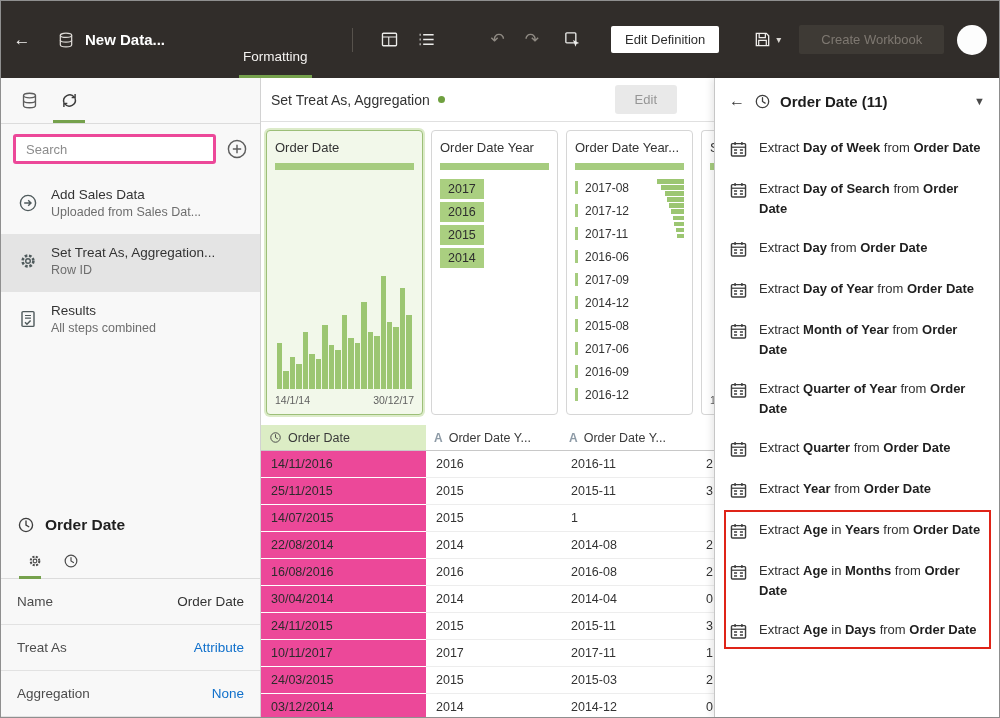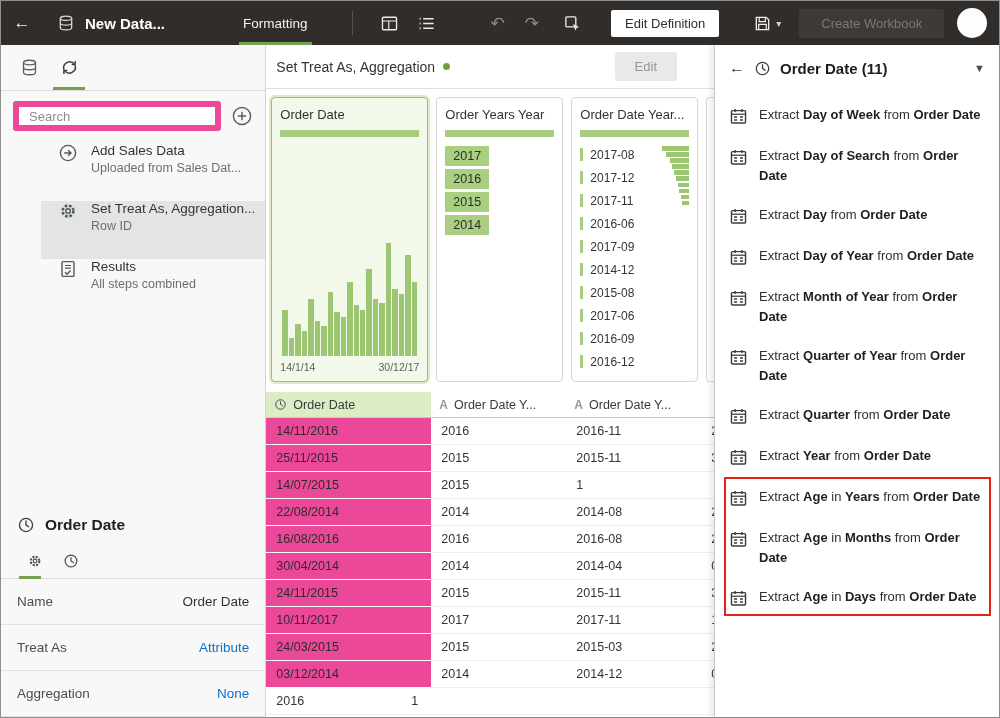--- a/index.html
+++ b/index.html
@@ -7,45 +7,45 @@
 body{font-family:"Liberation Sans",sans-serif;background:#fff;color:#333;}
 .app{width:1000px;height:718px;border:1px solid #8f8f8f;display:flex;flex-direction:column;position:relative;background:#fff;}
 
 
 .topbar{flex:0 0 44px;background:#312d2a;display:flex;align-items:center;color:#fff;padding-right:12px;}
 .icon{display:inline-flex;align-items:center;justify-content:center;}
 .icon svg{width:100%;height:100%;display:block;}
 .tb-back{width:42px;height:44px;display:flex;align-items:center;justify-content:center;font-size:17px;color:#f2f0ee;cursor:pointer;}
 .tb-db{width:18px;height:18px;color:#dcd9d5;margin-left:14px;flex:0 0 18px;}
 .tb-title{font-size:15px;font-weight:700;color:#fff;margin-left:10px;white-space:nowrap;}
-.tb-menu{height:44px;display:flex;align-items:center;font-size:13.5px;color:#f4f2f0;margin-left:74px;padding:3px 4px 0;border-bottom:3px solid #75a14c;cursor:pointer;}
+.tb-menu{height:44px;display:flex;align-items:center;font-size:13.5px;color:#f4f2f0;margin-left:74px;padding:3px 4px 0;border-bottom:3px solid #75a14c;cursor:pointer;margin-top:33px;}
 .tb-sep{width:1px;height:24px;background:#57524c;margin:0 18px 0 40px;}
 .tb-ic{width:19px;height:19px;color:#ececea;margin:0 9px;cursor:pointer;flex:0 0 19px;}
 .tb-glyph{font-size:17px;color:#8f8a83;margin:0 10px;cursor:pointer;line-height:1;}
 .tb-btn-white{margin-left:20px;background:#fff;color:#2d2d2d;border:none;border-radius:2px;font-size:13px;padding:6px 14px;font-family:inherit;cursor:pointer;white-space:nowrap;}
 .tb-save{width:19px;height:19px;color:#f0eeec;margin-left:34px;cursor:pointer;flex:0 0 19px;}
 .tb-caret{font-size:10px;color:#d8d5d1;margin:0 4px 0 4px;cursor:pointer;}
 .tb-btn-dis{margin-left:14px;background:#3e3a35;color:#7e7871;border:none;border-radius:2px;font-size:13px;padding:7px 22px;font-family:inherit;white-space:nowrap;}
 .avatar{width:30px;height:30px;border-radius:50%;background:#fdfdfd;margin-left:auto;cursor:pointer;flex:0 0 30px;}
 
 
 .bodyrow{flex:1;display:flex;position:relative;min-height:0;}
 
 
 .sidebar{flex:0 0 260px;background:#f8f8f8;border-right:1px solid #d2d2d2;display:flex;flex-direction:column;min-height:0;}
 .side-tabs{flex:0 0 46px;display:flex;align-items:stretch;border-bottom:1px solid #dcdcdc;padding-left:8px;}
 .side-tab{width:40px;display:flex;align-items:center;justify-content:center;color:#5d5d5d;cursor:pointer;position:relative;}
 .side-tab .icon{width:19px;height:19px;}
 .side-tab.active{color:#3c3c3c;}
 .side-tab.active::after{content:"";position:absolute;left:4px;right:4px;bottom:0;height:3px;background:#75a14c;}
 .search-row{display:flex;align-items:center;padding:10px 12px 12px;gap:10px;}
-.search-input{flex:1;height:30px;border:6px solid #ec4899;border-radius:3px;background:#fff;padding:0 10px;font-size:13px;font-family:inherit;color:#333;min-width:0;}
+.search-input{flex:1;height:30px;border:3px solid #ec4899;border-radius:3px;background:#fff;padding:0 10px;font-size:13px;font-family:inherit;color:#333;min-width:0;}
 .search-input::placeholder{color:#8c8c8c;}
 .add-btn{width:22px;height:22px;color:#5d5d5d;cursor:pointer;flex:0 0 22px;}
-.step{display:flex;align-items:flex-start;gap:13px;padding:0 10px 4px 17px;height:58px;cursor:pointer;margin-left:40px;}
+.step{display:flex;align-items:center;gap:13px;padding:0 10px 4px 17px;height:58px;cursor:pointer;}
 .step.selected{background:#e4e4e4;}
 .step-icon{width:20px;height:20px;color:#4f5a5c;flex:0 0 20px;}
 .step-text{min-width:0;}
 .step-title{font-size:13.5px;color:#333;white-space:nowrap;overflow:hidden;text-overflow:ellipsis;}
 .step-sub{font-size:12.5px;color:#6e6e6e;margin-top:3px;white-space:nowrap;overflow:hidden;text-overflow:ellipsis;}
 .col-section{margin-top:auto;}
 .col-head{display:flex;align-items:center;gap:10px;padding:12px 16px 10px;}
 .col-head .icon{width:18px;height:18px;color:#3e3e3e;}
 .col-title{font-size:15.5px;font-weight:700;color:#1f1f1f;}
 .col-tabs{display:flex;padding-left:16px;border-bottom:1px solid #dcdcdc;}
@@ -315,21 +315,21 @@
               <div class="mini-bar" style="height: 62px;"></div>
               <div class="mini-bar" style="height: 101px;"></div>
               <div class="mini-bar" style="height: 74px;"></div>
             </div>
             <div class="axis">
               <span>14/1/14</span>
               <span>30/12/17</span>
             </div>
           </div>
           <div class="card w2">
-            <div class="card-title">Order Years Year</div>
+            <div class="card-title">Order Date Year</div>
             <div class="quality"></div>
             <div class="chips">
               <div class="chip">2017</div>
               <div class="chip">2016</div>
               <div class="chip">2015</div>
               <div class="chip">2014</div>
             </div>
           </div>
           <div class="card w3">
             <div class="card-title">Order Date Year...</div>

